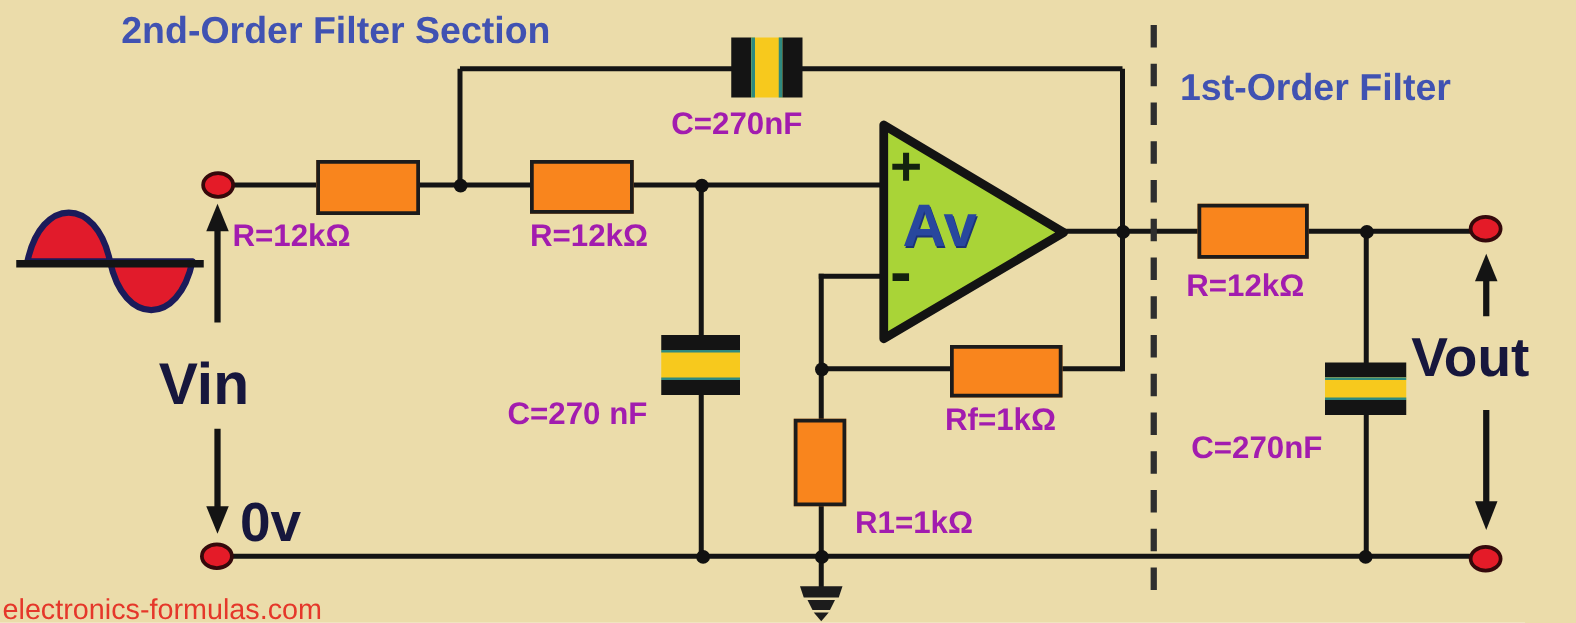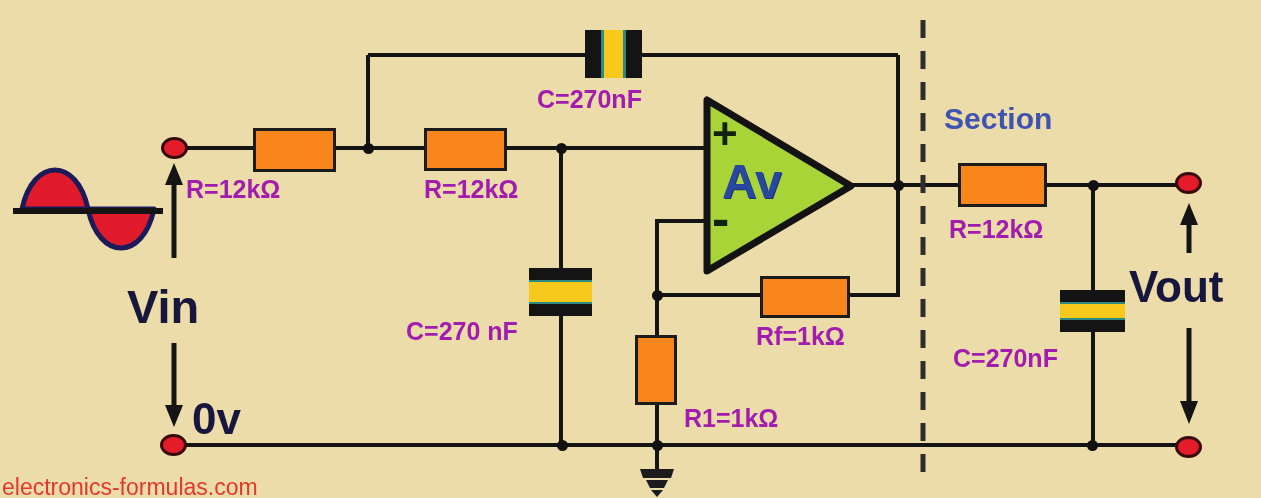--- a/index.html
+++ b/index.html
@@ -119,21 +119,22 @@
   <div class="dot" style="left:652px;top:290px;"></div>
   <div class="dot" style="left:557px;top:440px;"></div>
   <div class="dot" style="left:652px;top:440px;"></div>
   <div class="dot" style="left:1087px;top:440px;"></div>
 
   <div class="terminal" style="left:161px;top:137px;"></div>
   <div class="terminal" style="left:160px;top:434px;"></div>
   <div class="terminal" style="left:1175px;top:172px;"></div>
   <div class="terminal" style="left:1175px;top:436px;"></div>
 
-  <div class="lbl title" style="left:944px;top:104px;">Section</div>
+  <div class="lbl title" style="left:97px;top:10px;">2nd-Order Filter Section</div>
+  <div class="lbl title" style="left:944px;top:56px;">1st-Order Filter</div>
 
   <div class="lbl maroon" style="left:186px;top:177px;">R=12kΩ</div>
   <div class="lbl maroon" style="left:424px;top:177px;">R=12kΩ</div>
   <div class="lbl maroon" style="left:537px;top:87px;">C=270nF</div>
   <div class="lbl maroon" style="left:406px;top:319px;">C=270 nF</div>
   <div class="lbl maroon" style="left:756px;top:324px;">Rf=1kΩ</div>
   <div class="lbl maroon" style="left:684px;top:406px;">R1=1kΩ</div>
   <div class="lbl maroon" style="left:949px;top:217px;">R=12kΩ</div>
   <div class="lbl maroon" style="left:953px;top:346px;">C=270nF</div>
 

